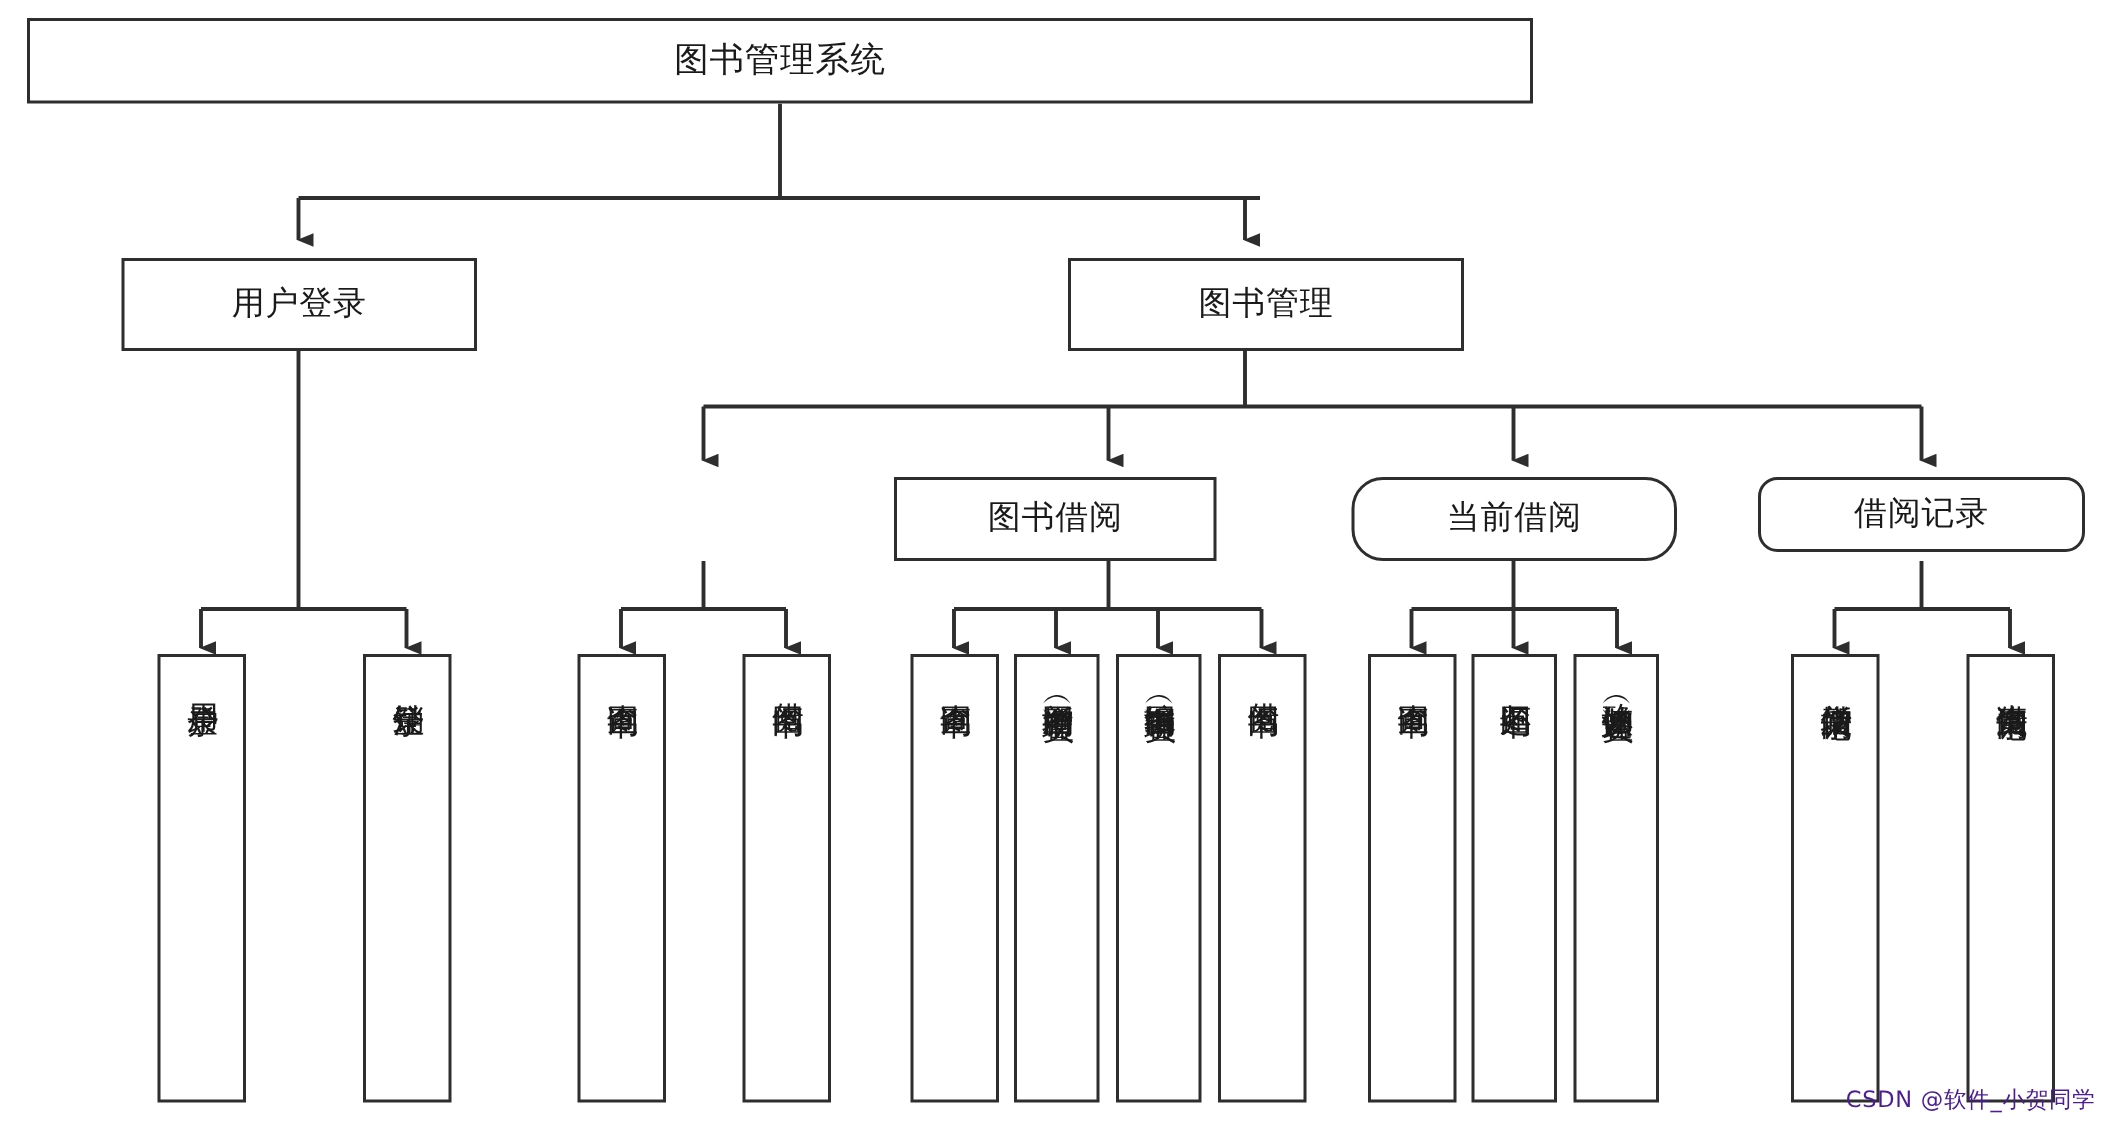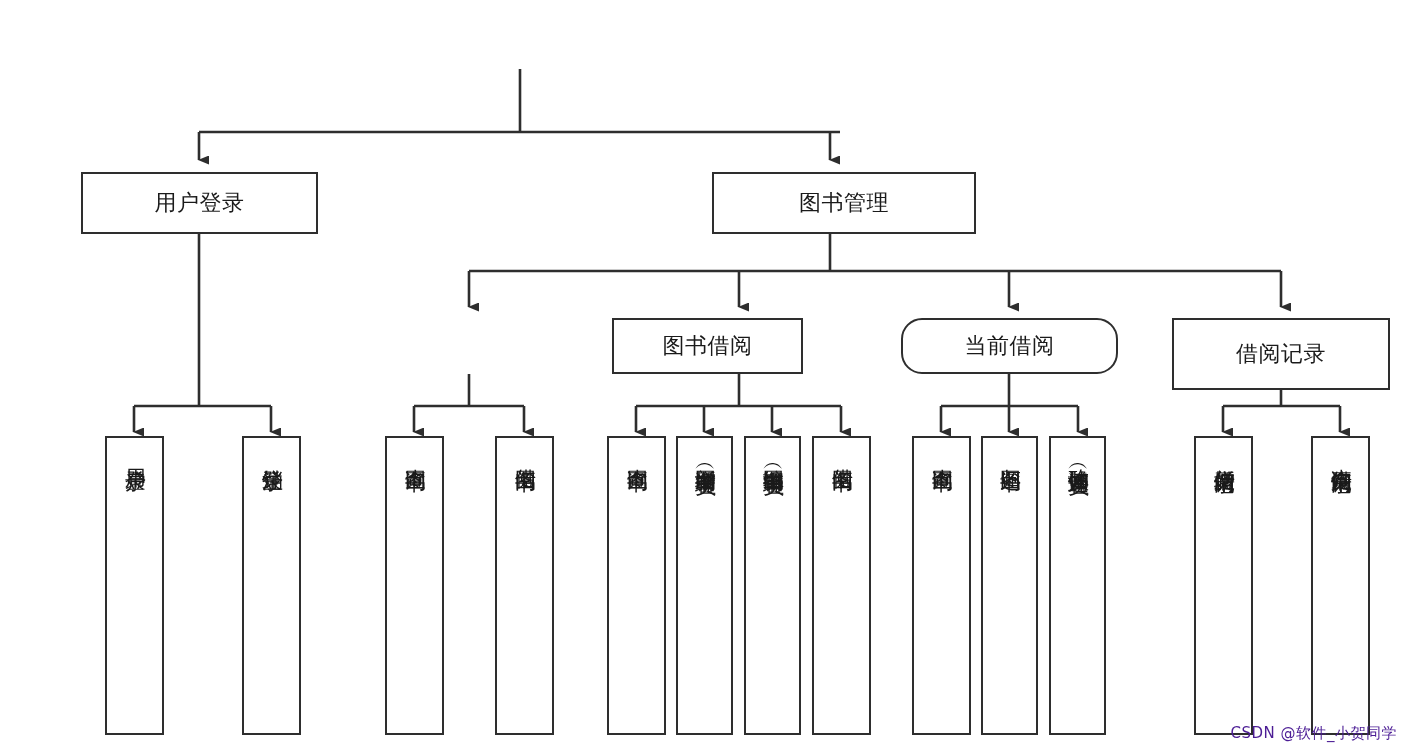--- a/index.html
+++ b/index.html
@@ -122,35 +122,38 @@
       <path d="M1009,406 L1009,432" marker-end="url(#arrow)"></path>
       <path d="M1078,406 L1078,432" marker-end="url(#arrow)"></path>
 
       <path d="M1281,374 L1281,406"></path>
       <path d="M1223,406 L1340,406"></path>
       <path d="M1223,406 L1223,432" marker-end="url(#arrow)"></path>
       <path d="M1340,406 L1340,432" marker-end="url(#arrow)"></path>
     </g>
   </svg>
 
+  <div class="node horizontal root" style="left:18px; top:12px; width:1004px; height:57px;">
+    <span class="label">图书管理系统</span>
+  </div>
 
   <div class="node horizontal" style="left:81px; top:172px; width:237px; height:62px;">
     <span class="label">用户登录</span>
   </div>
   <div class="node horizontal" style="left:712px; top:172px; width:264px; height:62px;">
     <span class="label">图书管理</span>
   </div>
 
-  <div class="node horizontal" style="left:612px; top:318px; width:191px; height:56px;">
+  <div class="node horizontal" style="left:596px; top:318px; width:215px; height:56px;">
     <span class="label">图书借阅</span>
   </div>
   <div class="node horizontal" style="left:901px; top:318px; width:217px; height:56px;border-radius:21px;">
     <span class="label">当前借阅</span>
   </div>
-  <div class="node horizontal" style="left:1172px; top:318px; width:218px; height:72px;">
+  <div class="node horizontal" style="left:1172px; top:318px; width:218px; height:50px;border-radius:13px;">
     <span class="label">借阅记录</span>
   </div>
 
   <div class="node vertical" style="left:105px; top:436px; width:59px; height:299px;">
     <span class="label">用户登录</span>
   </div>
   <div class="node vertical" style="left:242px; top:436px; width:59px; height:299px;">
     <span class="label">注销登录</span>
   </div>
 

